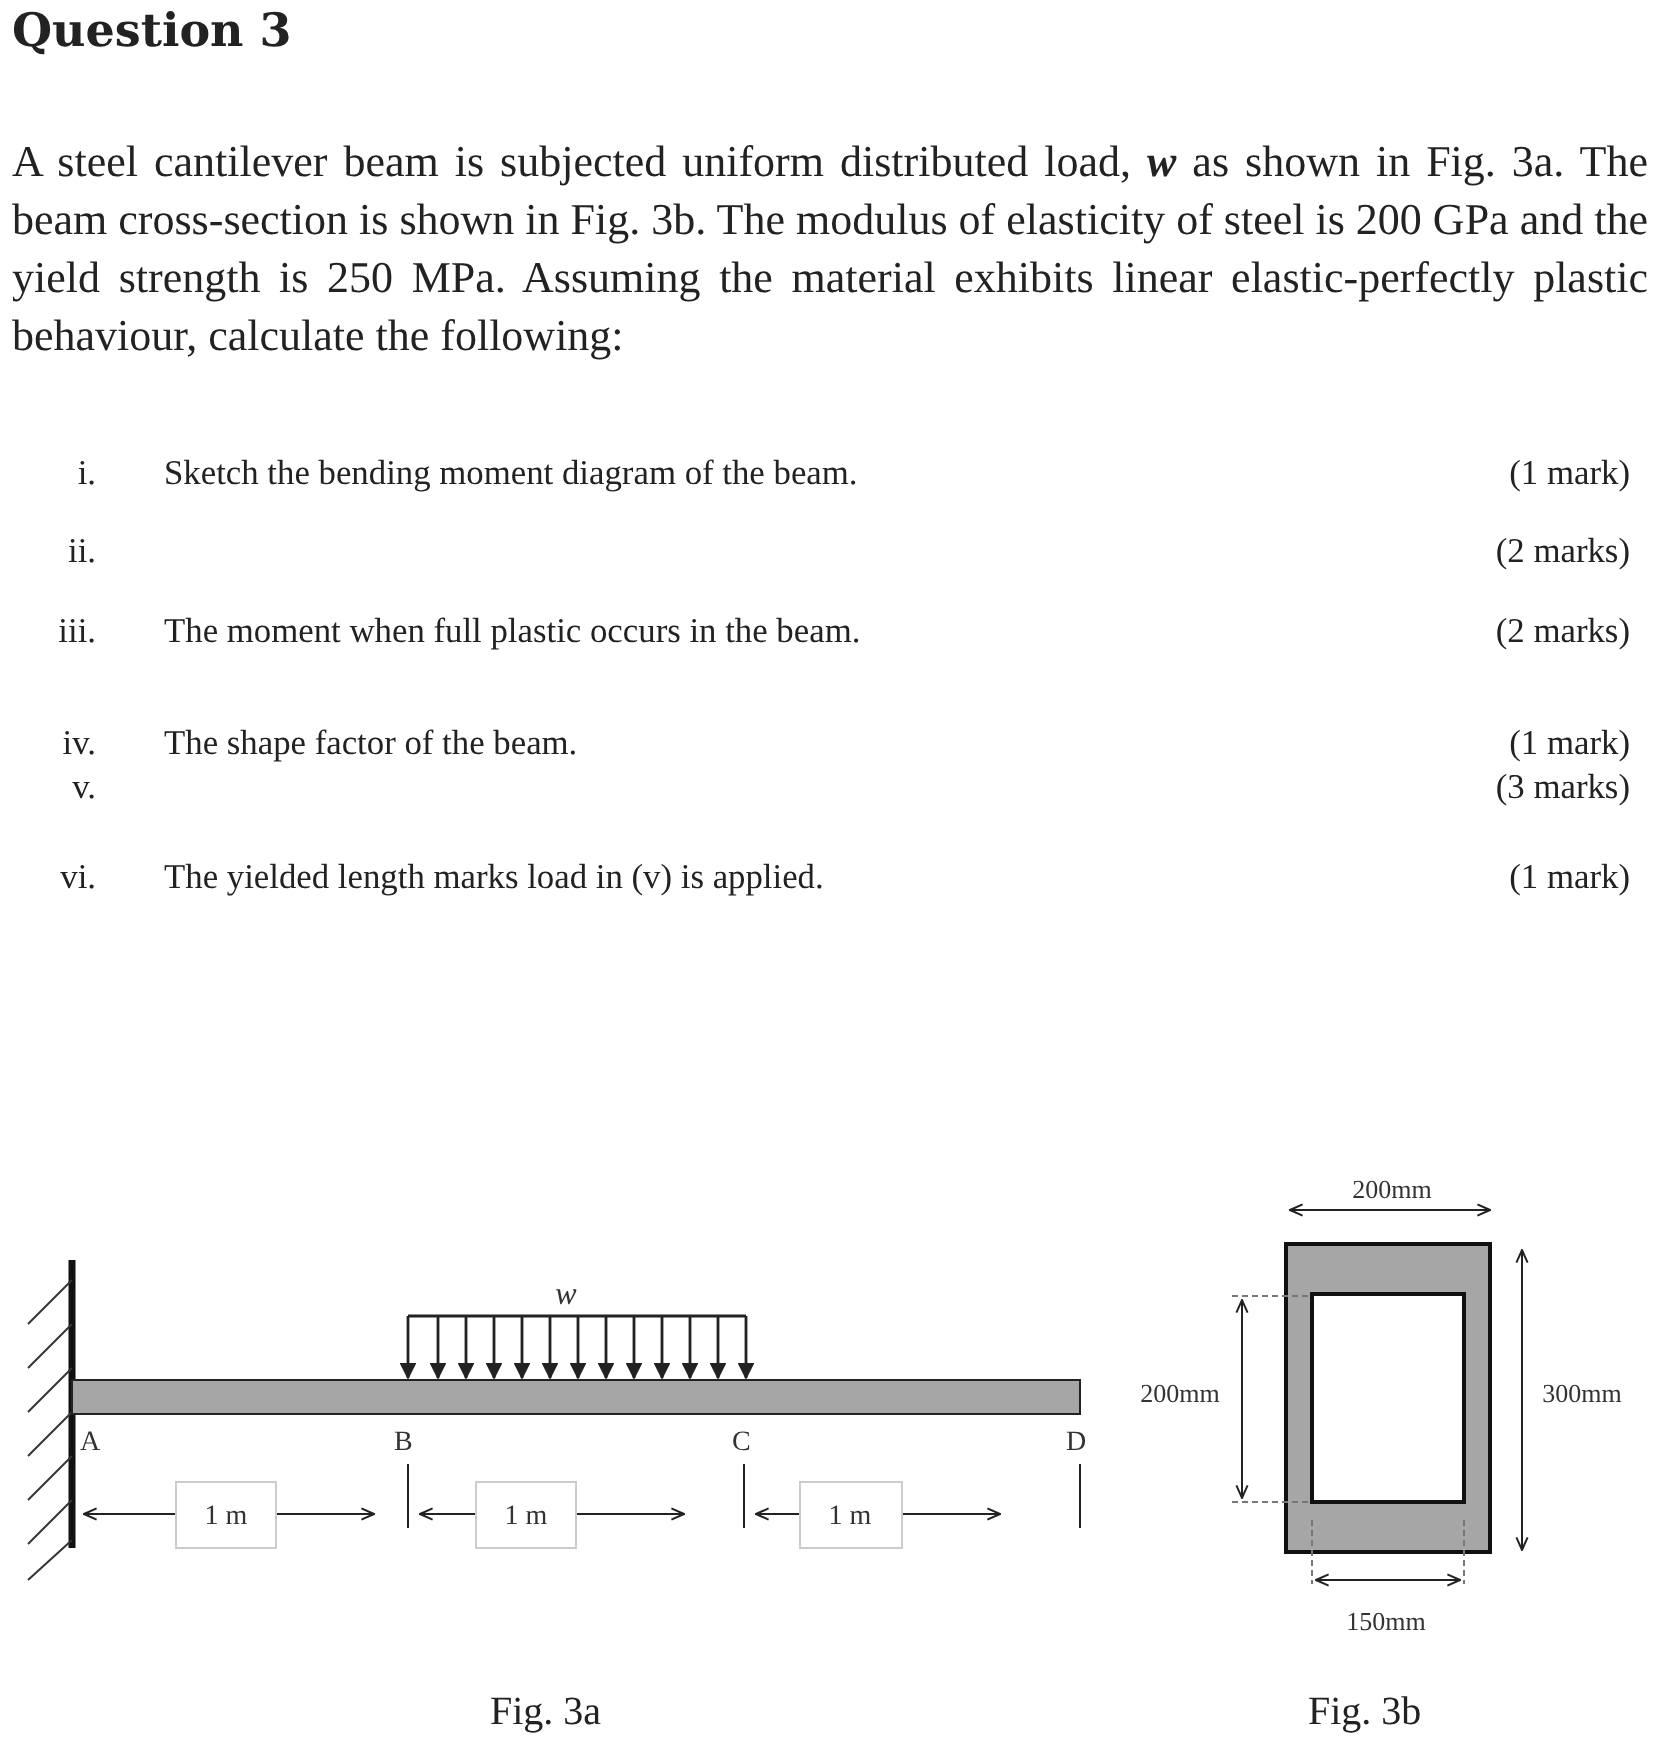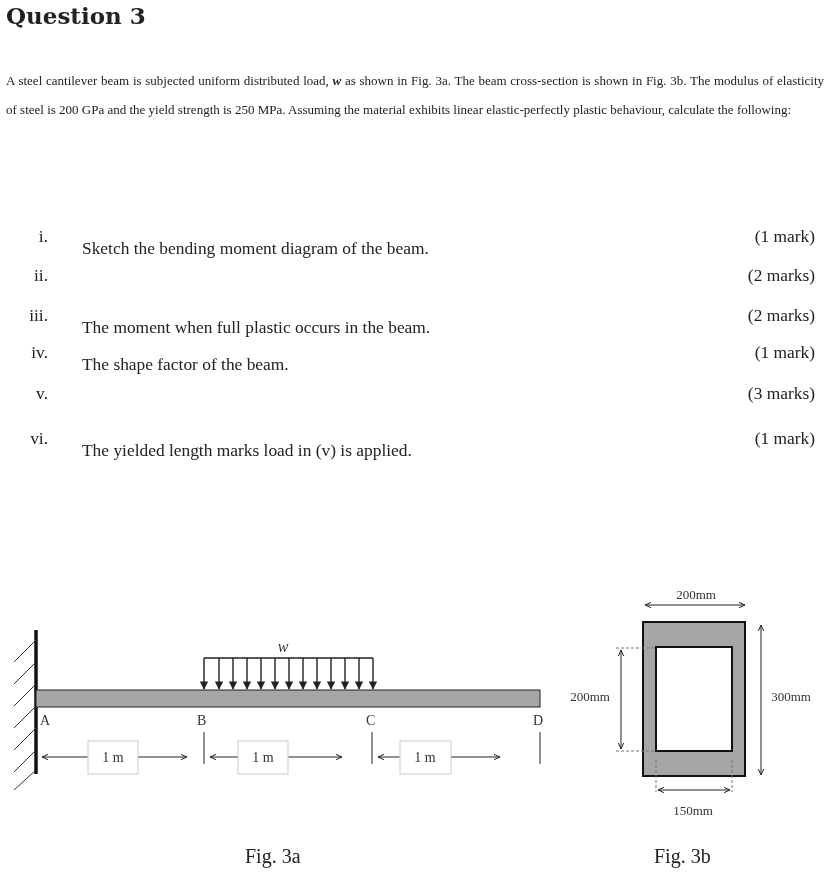--- a/index.html
+++ b/index.html
@@ -1,24 +1,24 @@
 <!DOCTYPE html>
 <html><head>
 <meta charset="utf-8">
 <style>
   html, body { margin:0; padding:0; background:#fff; }
   body { width:829px; height:872px; position:relative; overflow:hidden;
          font-family:"DejaVu Serif","Liberation Serif",serif; color:#222; }
   .title { position:absolute; left:6px; top:2px; font-size:23px; font-weight:bold; }
-  .para { position:absolute; left:6px; top:66px; width:818px; font-size:13px; line-height:29px; text-align:justify; font-family:"Liberation Serif",serif; }
+  .para { position:absolute; left:6px; top:66px; width:818px; font-size:22px; line-height:29px; text-align:justify; font-family:"Liberation Serif",serif; }
   .para span.w { font-weight:bold; font-style:italic; }
   .items { position:absolute; left:0; top:224px; width:829px; font-family:"Liberation Serif",serif; font-size:17.4px; }
   .item { position:absolute; left:0; width:829px; height:30px; }
   .item .num { position:absolute; right:781px; text-align:right; }
-  .item .txt { position:absolute; left:82px;margin-top:12px; }
+  .item .txt { position:absolute; left:82px; }
   .item .marks { position:absolute; right:14px; }
   svg text { font-family:"Liberation Serif",serif; }
   .cap { position:absolute; font-family:"Liberation Serif",serif; font-size:20px; }
 </style>
 </head>
 <body>
 
 <div class="title">Question 3</div>
 
 <div class="para"><span>A steel cantilever beam is subjected uniform distributed load, </span><span class="w">w</span><span> as shown in Fig. 3a. The beam cross-section is shown in Fig. 3b. The modulus of elasticity of steel is 200 GPa and the yield strength is 250 MPa. Assuming the material exhibits linear elastic-perfectly plastic behaviour, calculate the following:</span></div>
@@ -31,21 +31,21 @@
   </div>
   <div class="item" style="top:41px">
     <span class="num">ii.</span>
     <span class="marks">(2 marks)</span>
   </div>
   <div class="item" style="top:81px">
     <span class="num">iii.</span>
     <span class="txt">The moment when full plastic occurs in the beam.</span>
     <span class="marks">(2 marks)</span>
   </div>
-  <div class="item" style="top:118px">
+  <div class="item" style="top:137px">
     <span class="num">iv.</span>
     <span class="txt">The shape factor of the beam.</span>
     <span class="marks">(1 mark)</span>
   </div>
   <div class="item" style="top:159px">
     <span class="num">v.</span>
     <span class="marks">(3 marks)</span>
   </div>
   <div class="item" style="top:204px">
     <span class="num">vi.</span>

